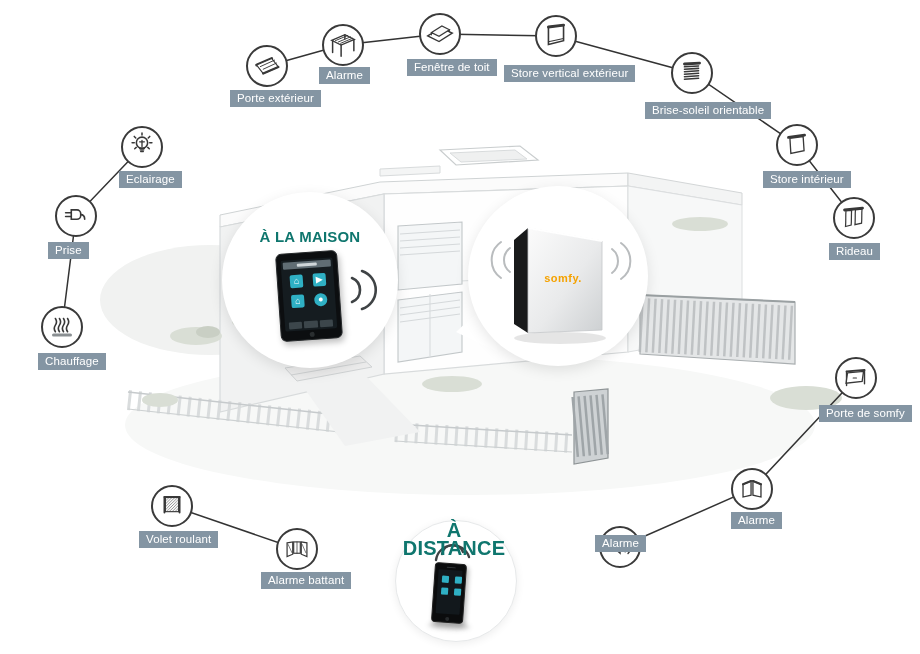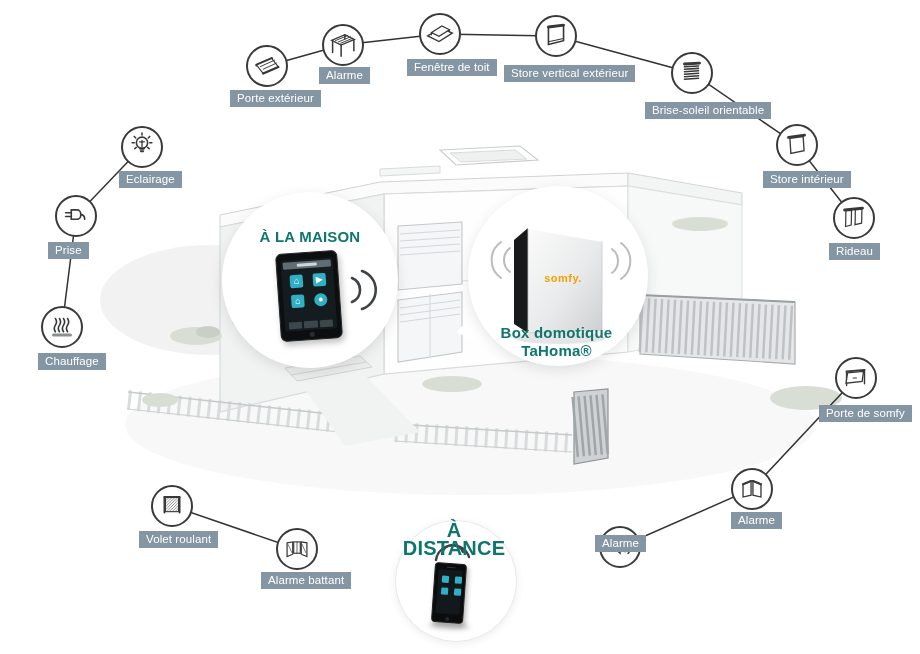--- a/index.html
+++ b/index.html
@@ -134,24 +134,20 @@
   <svg class="layer" style="z-index:3" viewBox="0 0 920 654" aria-hidden="true">
     <polygon points="456,332 498,352 486,304" fill="#ffffff"></polygon>
   </svg>
 
   <div class="big-circle" style="left:468px;top:186px;width:180px;height:180px"></div>
 
   <div class="big-circle remote" style="left:395px;top:520px;width:122px;height:122px"></div>
 
   <div class="red-title" style="left:240px;top:228px;width:140px">À LA MAISON</div>
 
-  <div class="red-title" style="left:484px;top:324px;width:145px">
-    <span>Box domotique</span><br>
-    <span>TaHoma®</span>
-  </div>
 
   <div class="red-title" style="left:398px;top:521px;width:112px;font-size:20px">À DISTANCE</div>
 
   <svg class="layer" style="z-index:4" viewBox="0 0 920 654" aria-hidden="true">
     <defs>
       <linearGradient id="boxFace" x1="0" y1="0" x2="1" y2="1">
         <stop offset="0" stop-color="#fbfbfb"></stop>
         <stop offset=".55" stop-color="#e9eaeb"></stop>
         <stop offset="1" stop-color="#cdd0d2"></stop>
       </linearGradient>

